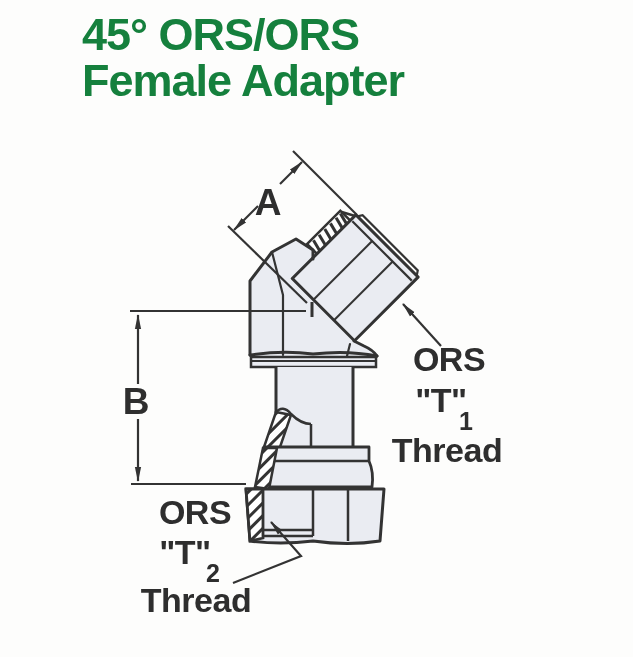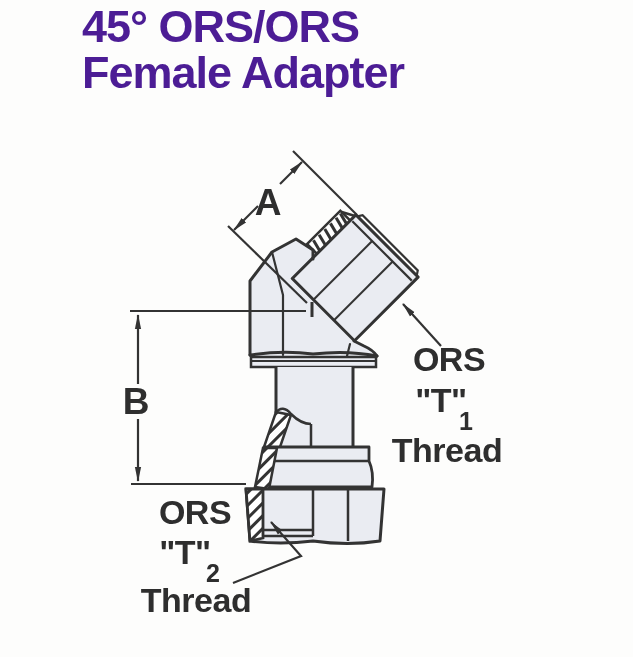--- a/index.html
+++ b/index.html
@@ -3,23 +3,23 @@
 <meta charset="utf-8">
 <style>
   html,body{margin:0;padding:0;}
   body{
     width:633px;height:657px;
     background:#fdfdfc;
     font-family:"Liberation Sans", sans-serif;
   }
   .page{position:relative;width:633px;height:657px;overflow:hidden;background:#fdfdfc;}
   .title{
-    position:absolute;left:82px;top:4px;
+    position:absolute;left:82px;top:12px;
     font-weight:bold;font-size:45px;line-height:46px;letter-spacing:-1px;
-    color:#4c1d95;white-space:nowrap;
+    color:#15803d;white-space:nowrap;
   }
   svg.diagram{position:absolute;left:0;top:0;}
   .dim-label{font-weight:bold;font-size:37px;fill:#2e2e2e;}
   .callout{font-weight:bold;font-size:34px;fill:#2e2e2e;letter-spacing:-0.5px;}
   .callout-sub{font-weight:bold;font-size:25px;fill:#2e2e2e;}
 </style>
 </head>
 <body>
 
 <div class="page">

